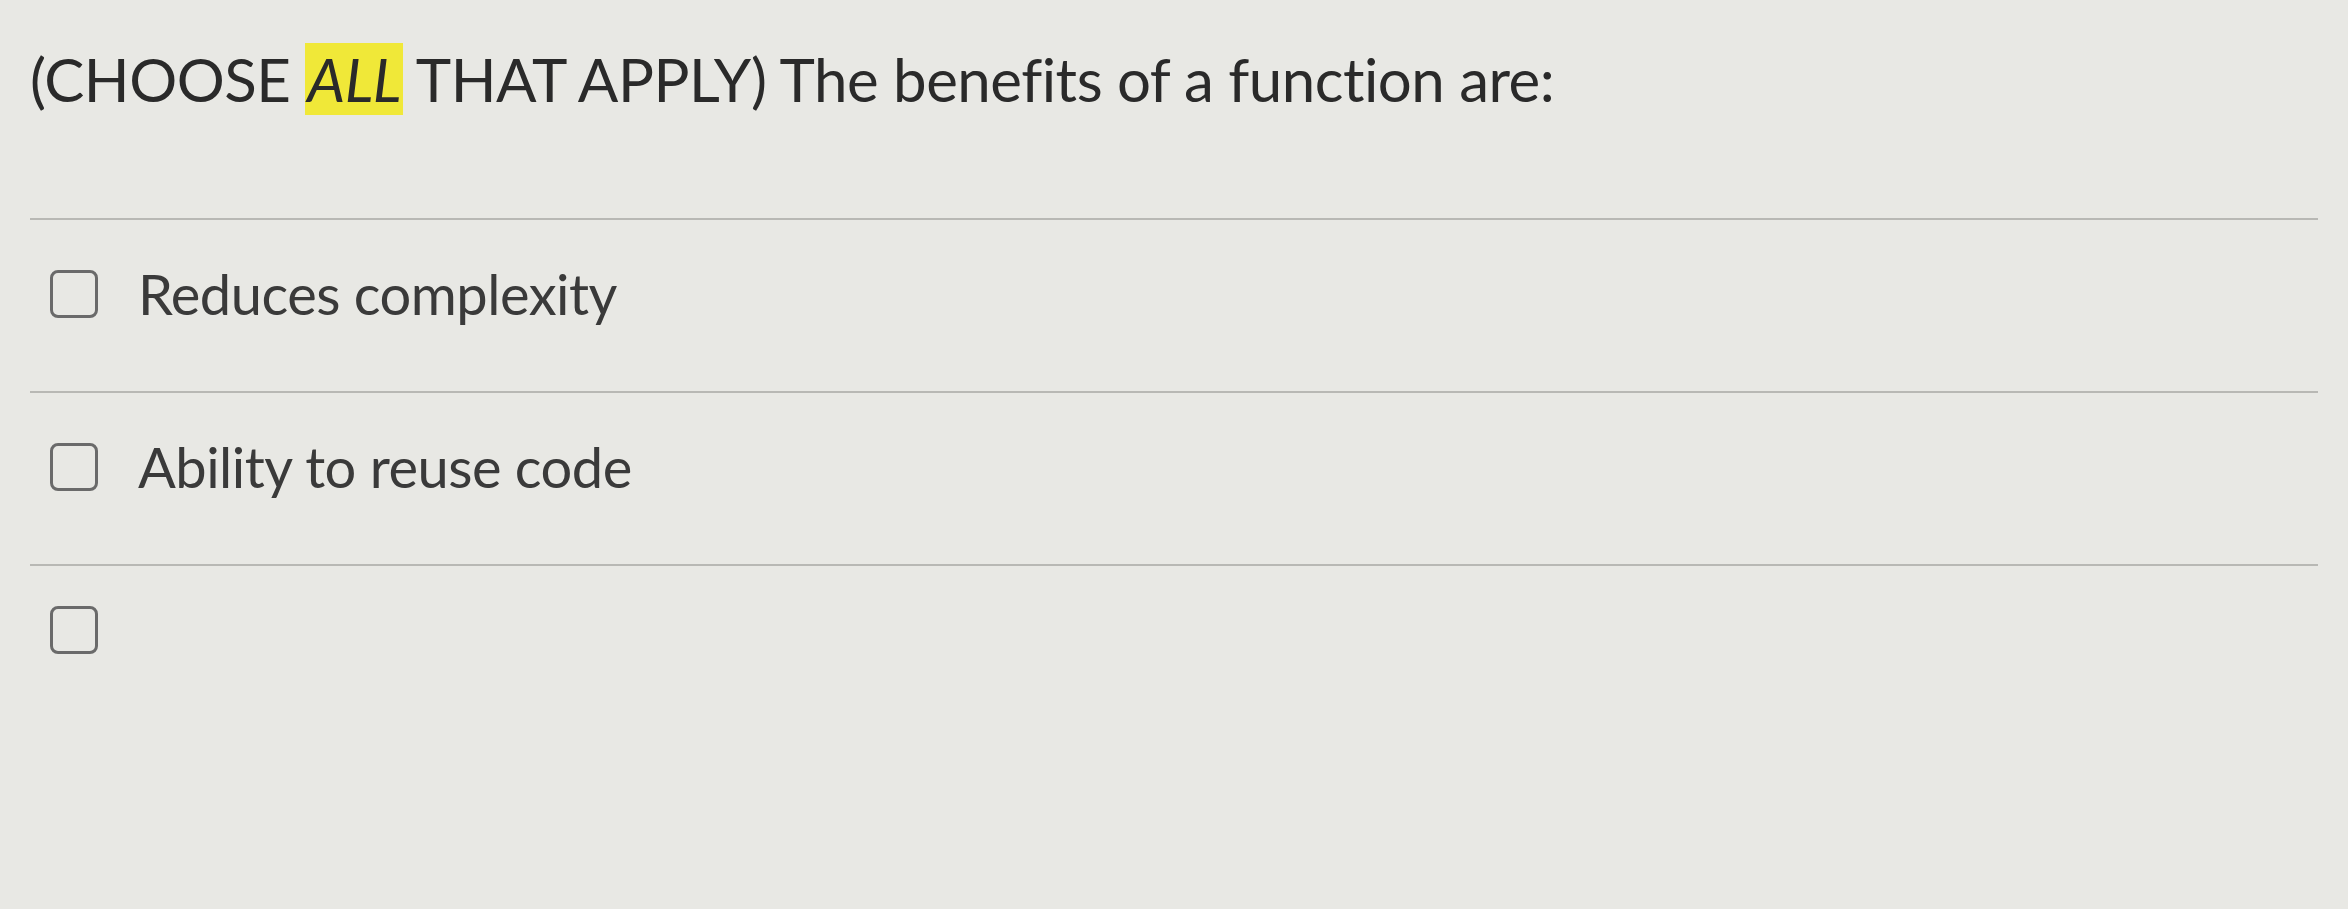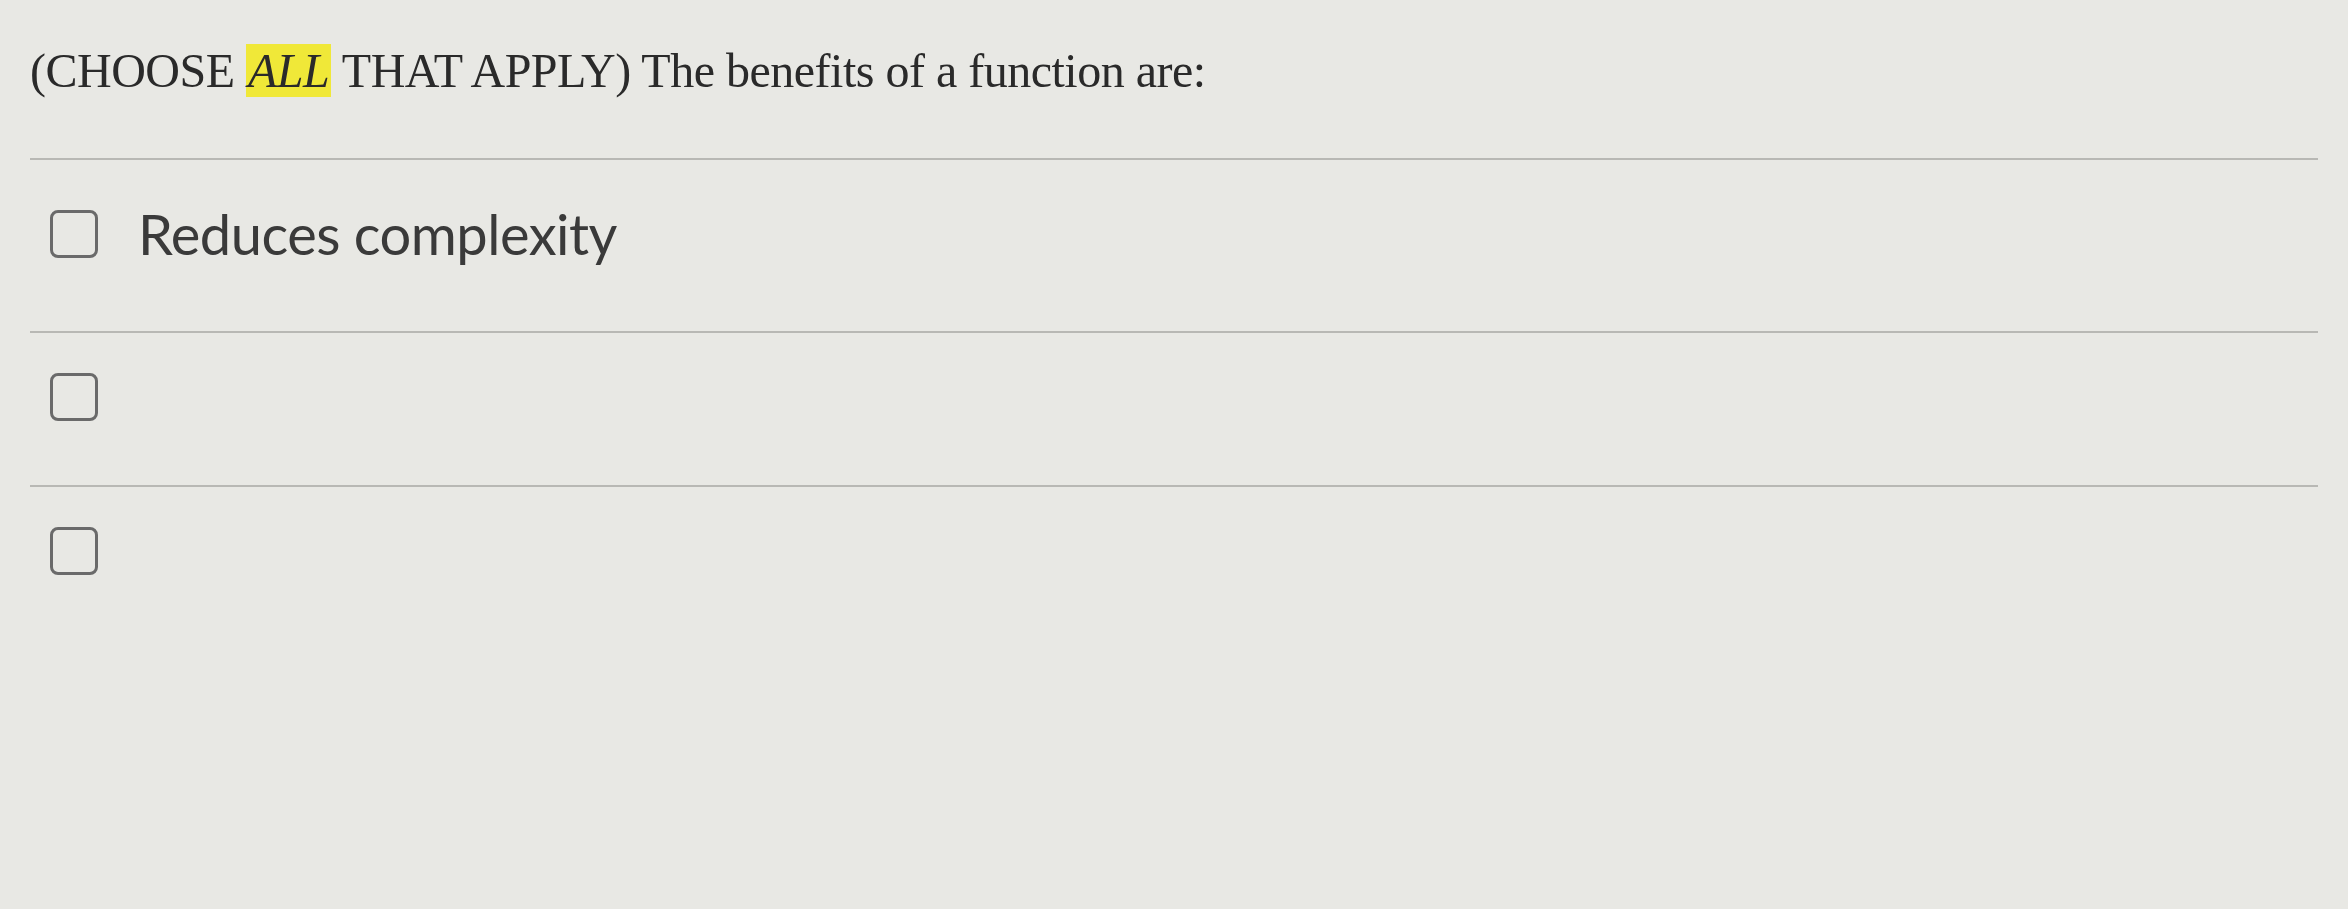--- a/index.html
+++ b/index.html
@@ -7,26 +7,25 @@
       padding: 0;
       box-sizing: border-box;
     }
     body {
       font-family: "Lato", "Helvetica Neue", Helvetica, Arial, sans-serif;
       background: #e8e8e4;
       padding: 40px 30px;
       color: #2a2a2a;
     }
     .question-text {
-      font-size: 48px;
+      font-size: 60px;
       line-height: 1.3;
-      margin-bottom: 56px;
+      margin-bottom: 100px;
       color: #2a2a2a;
       letter-spacing: -0.5px;
-      font-family: Liberation Serif, serif;
     }
     .emphasis-bold {
       font-weight: 400;
     }
     .highlighted {
       background-color: #f0e838;
       font-style: italic;
       padding: 0 2px;
     }
     .options {
@@ -66,17 +65,18 @@
   <span class="emphasis-bold">(CHOOSE </span><span class="highlighted">ALL</span><span class="emphasis-bold"> THAT APPLY) </span><span>The benefits of a function are:</span>
 </div>
 
 <div class="options">
   <div class="option-row">
     <div class="checkbox"></div>
     <span class="option-label">Reduces complexity</span>
   </div>
   <div class="option-row">
     <div class="checkbox"></div>
+    <span class="option-label">Ability to reuse code</span>
   </div>
   <div class="option-row">
     <div class="checkbox"></div>
   </div>
 </div>
 
 </body></html>

